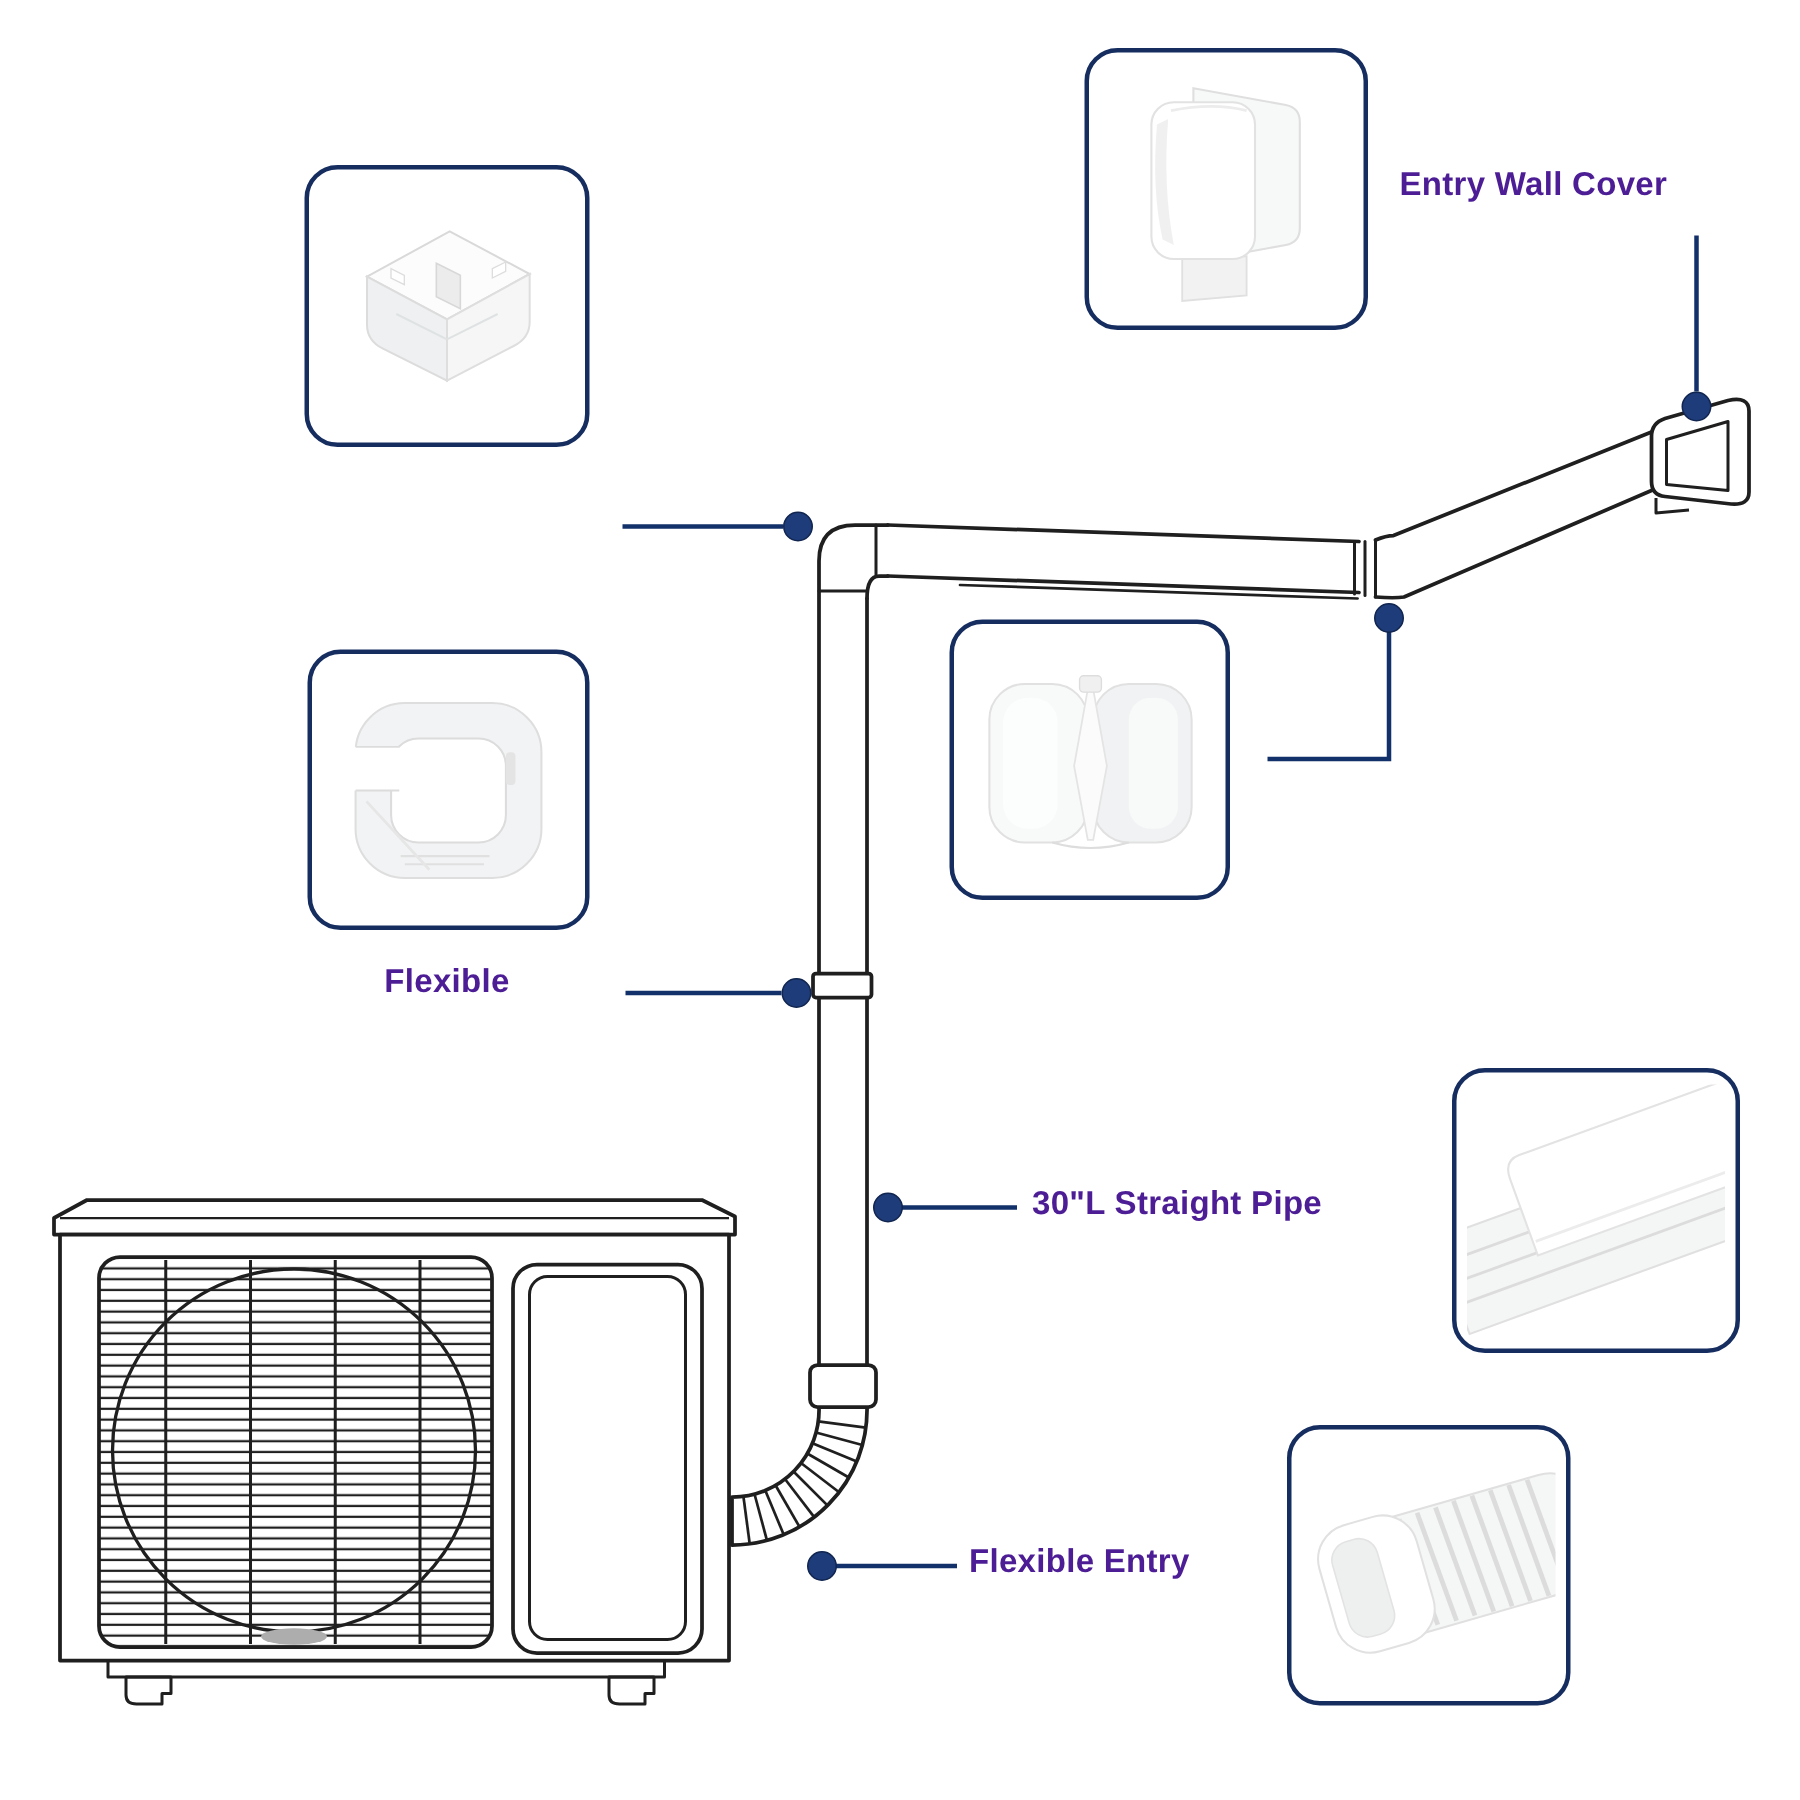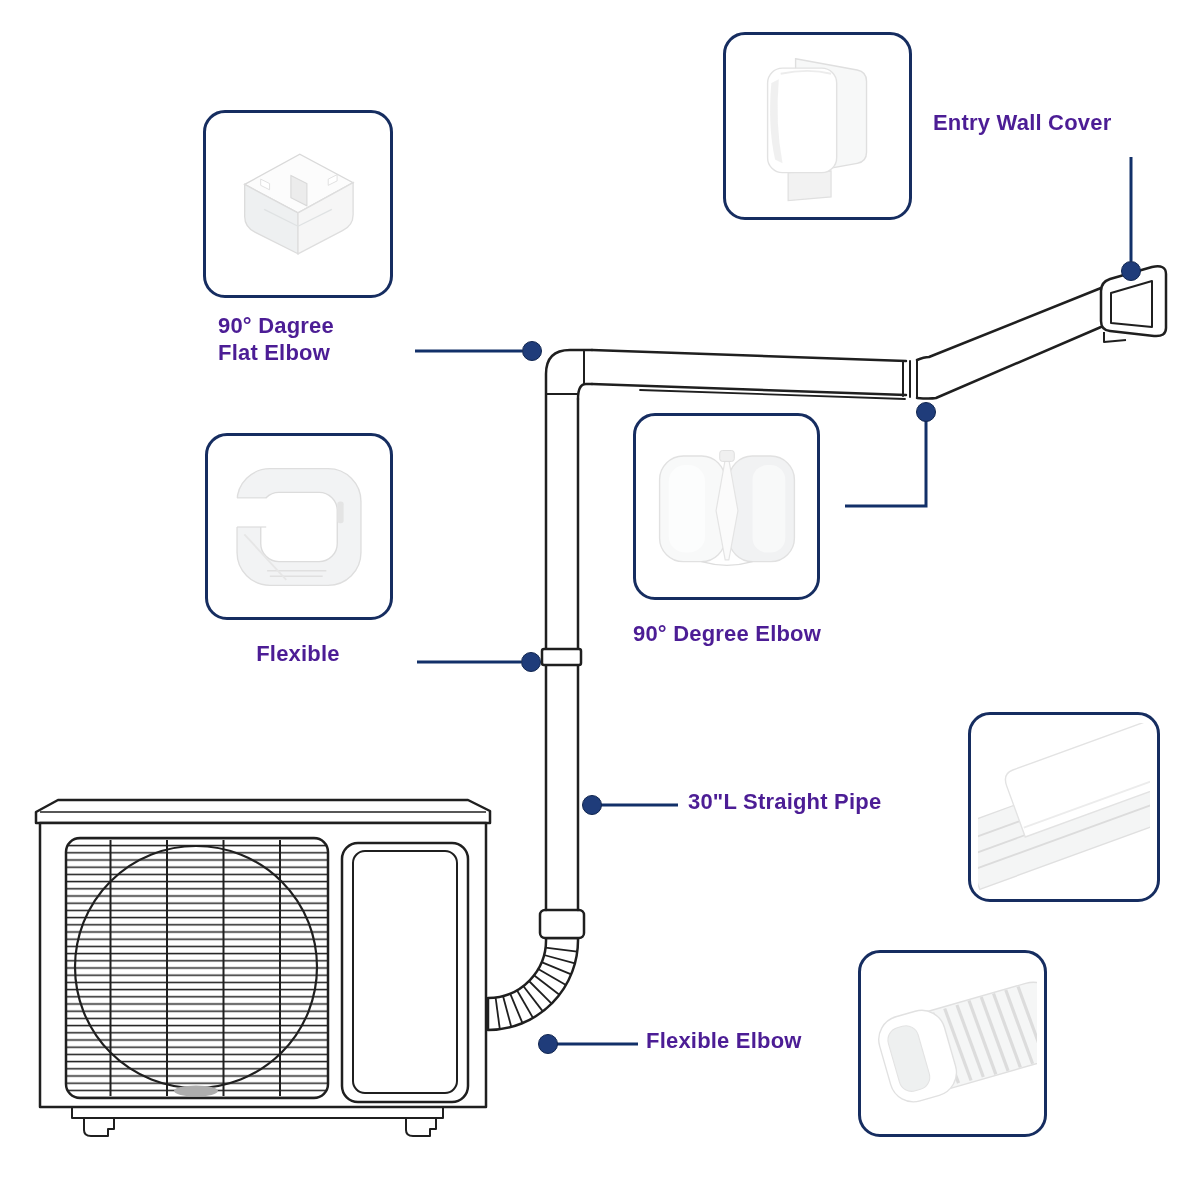--- a/index.html
+++ b/index.html
@@ -178,26 +178,23 @@
             <line x1="148" y1="49" x2="154" y2="135"></line>
           <line x1="162" y1="49" x2="168" y2="135"></line>
             <line x1="176" y1="49" x2="182" y2="135"></line>
         </g>
         <rect x="12" y="44" width="74" height="96" rx="26" fill="#ffffff" stroke="#e1e1e1" stroke-width="1.5"></rect>
         <rect x="22" y="56" width="34" height="72" rx="14" fill="#eef0f0" stroke="#e3e3e3" stroke-width="1.2"></rect>
       </g>
     </svg>
   </div>
 
-  <div class="plabel" style="left:218px;top:313px;">90° Dagree
-Flat Elbow</div>
 
   <div class="plabel centered" style="left:298px;top:641px;">Flexible</div>
 
   <div class="plabel" style="left:933px;top:110px;white-space:nowrap;">Entry Wall Cover</div>
 
-  <div class="plabel centered" style="left:727px;top:621px;">90° Degree Elbow</div>
 
   <div class="plabel" style="left:688px;top:789px;white-space:nowrap;">30"L Straight Pipe</div>
 
-  <div class="plabel" style="left:646px;top:1028px;white-space:nowrap;">Flexible Elbow</div>
+  <div class="plabel" style="left:646px;top:1028px;white-space:nowrap;">Flexible Entry</div>
 
 </div>
 
 </body></html>

